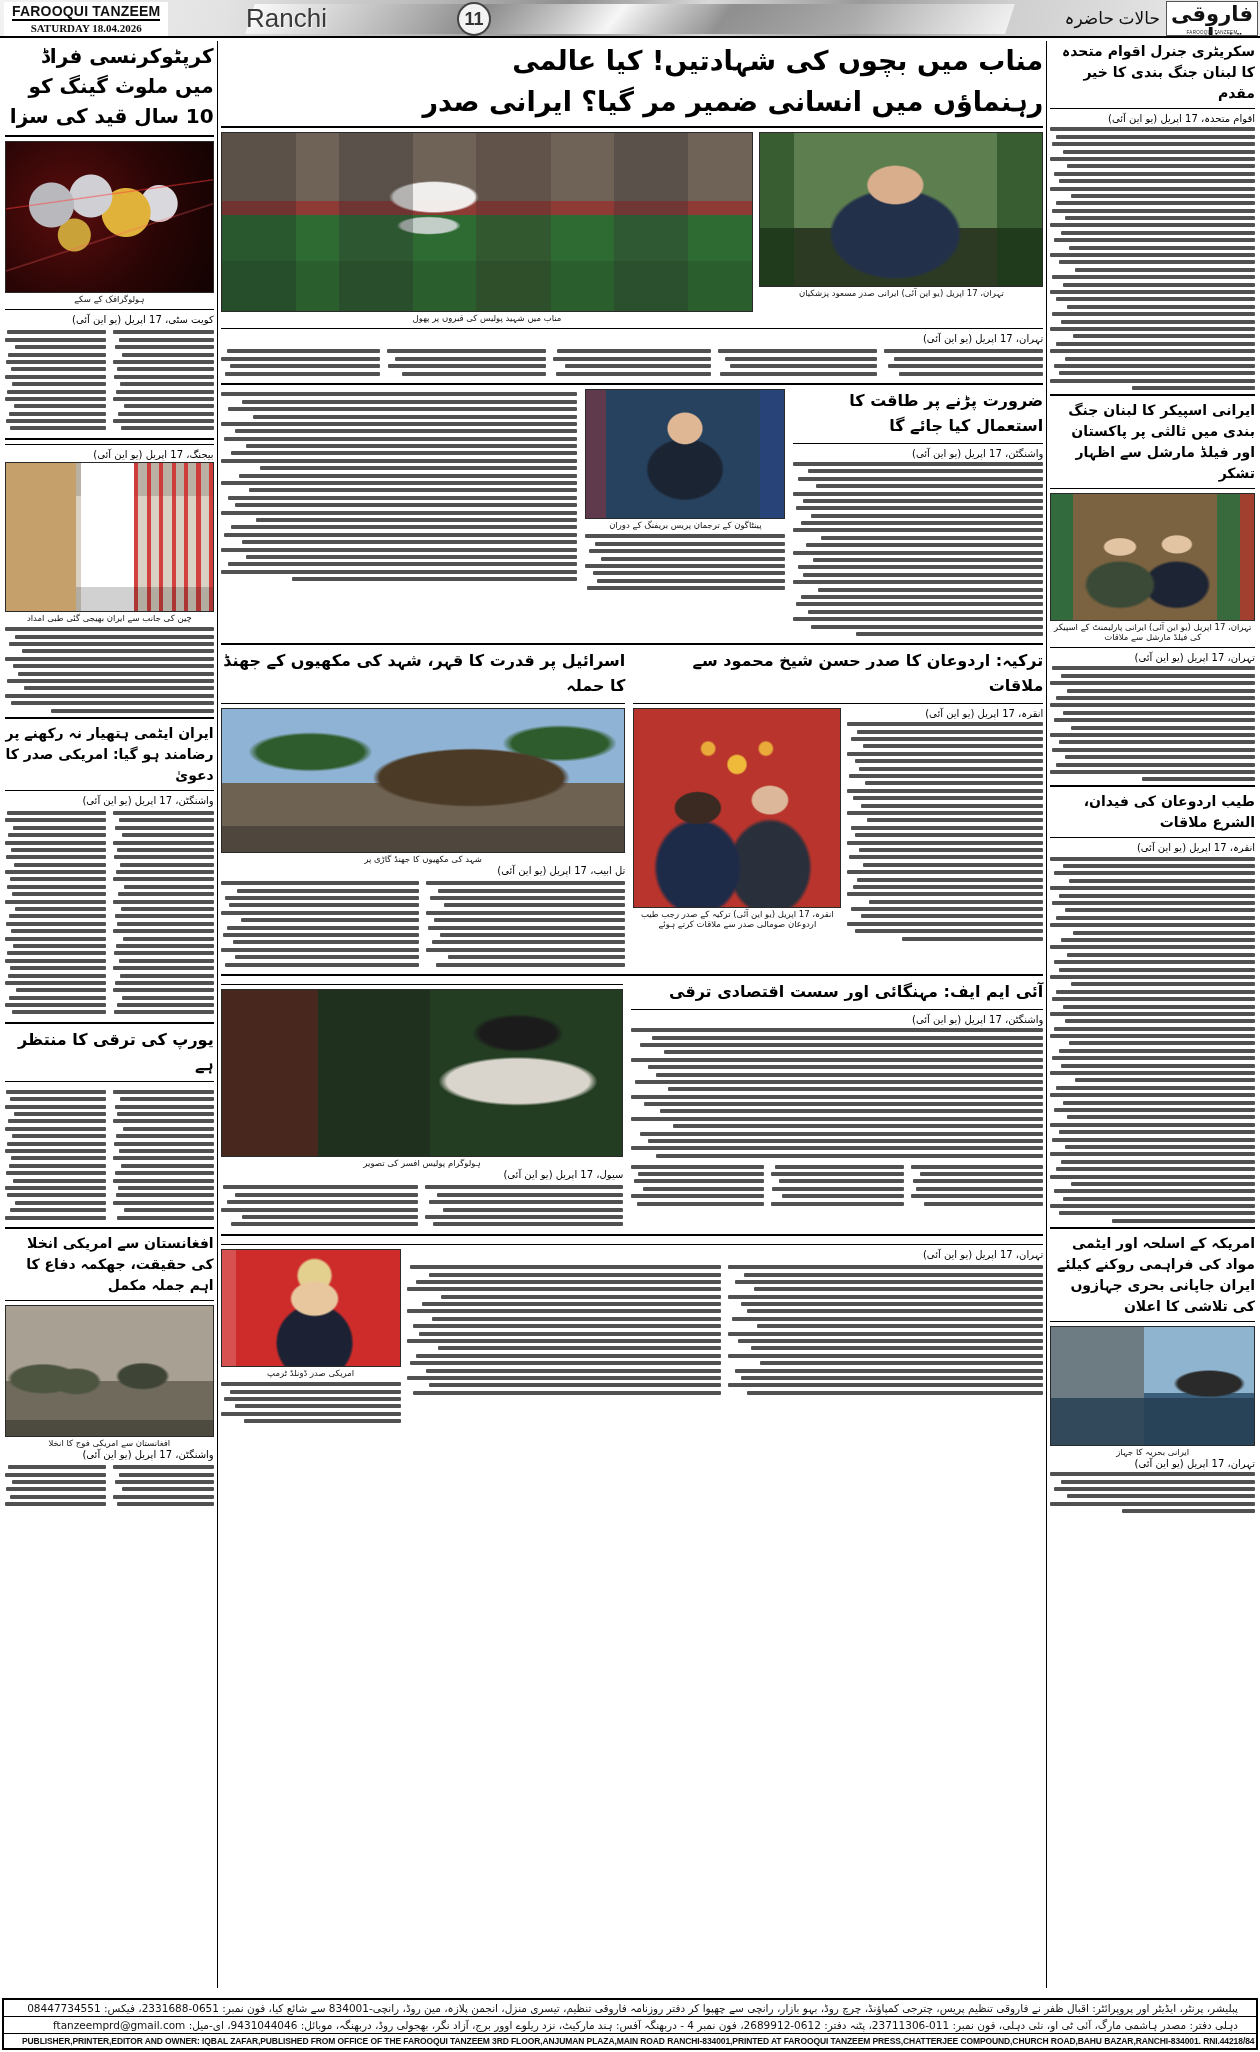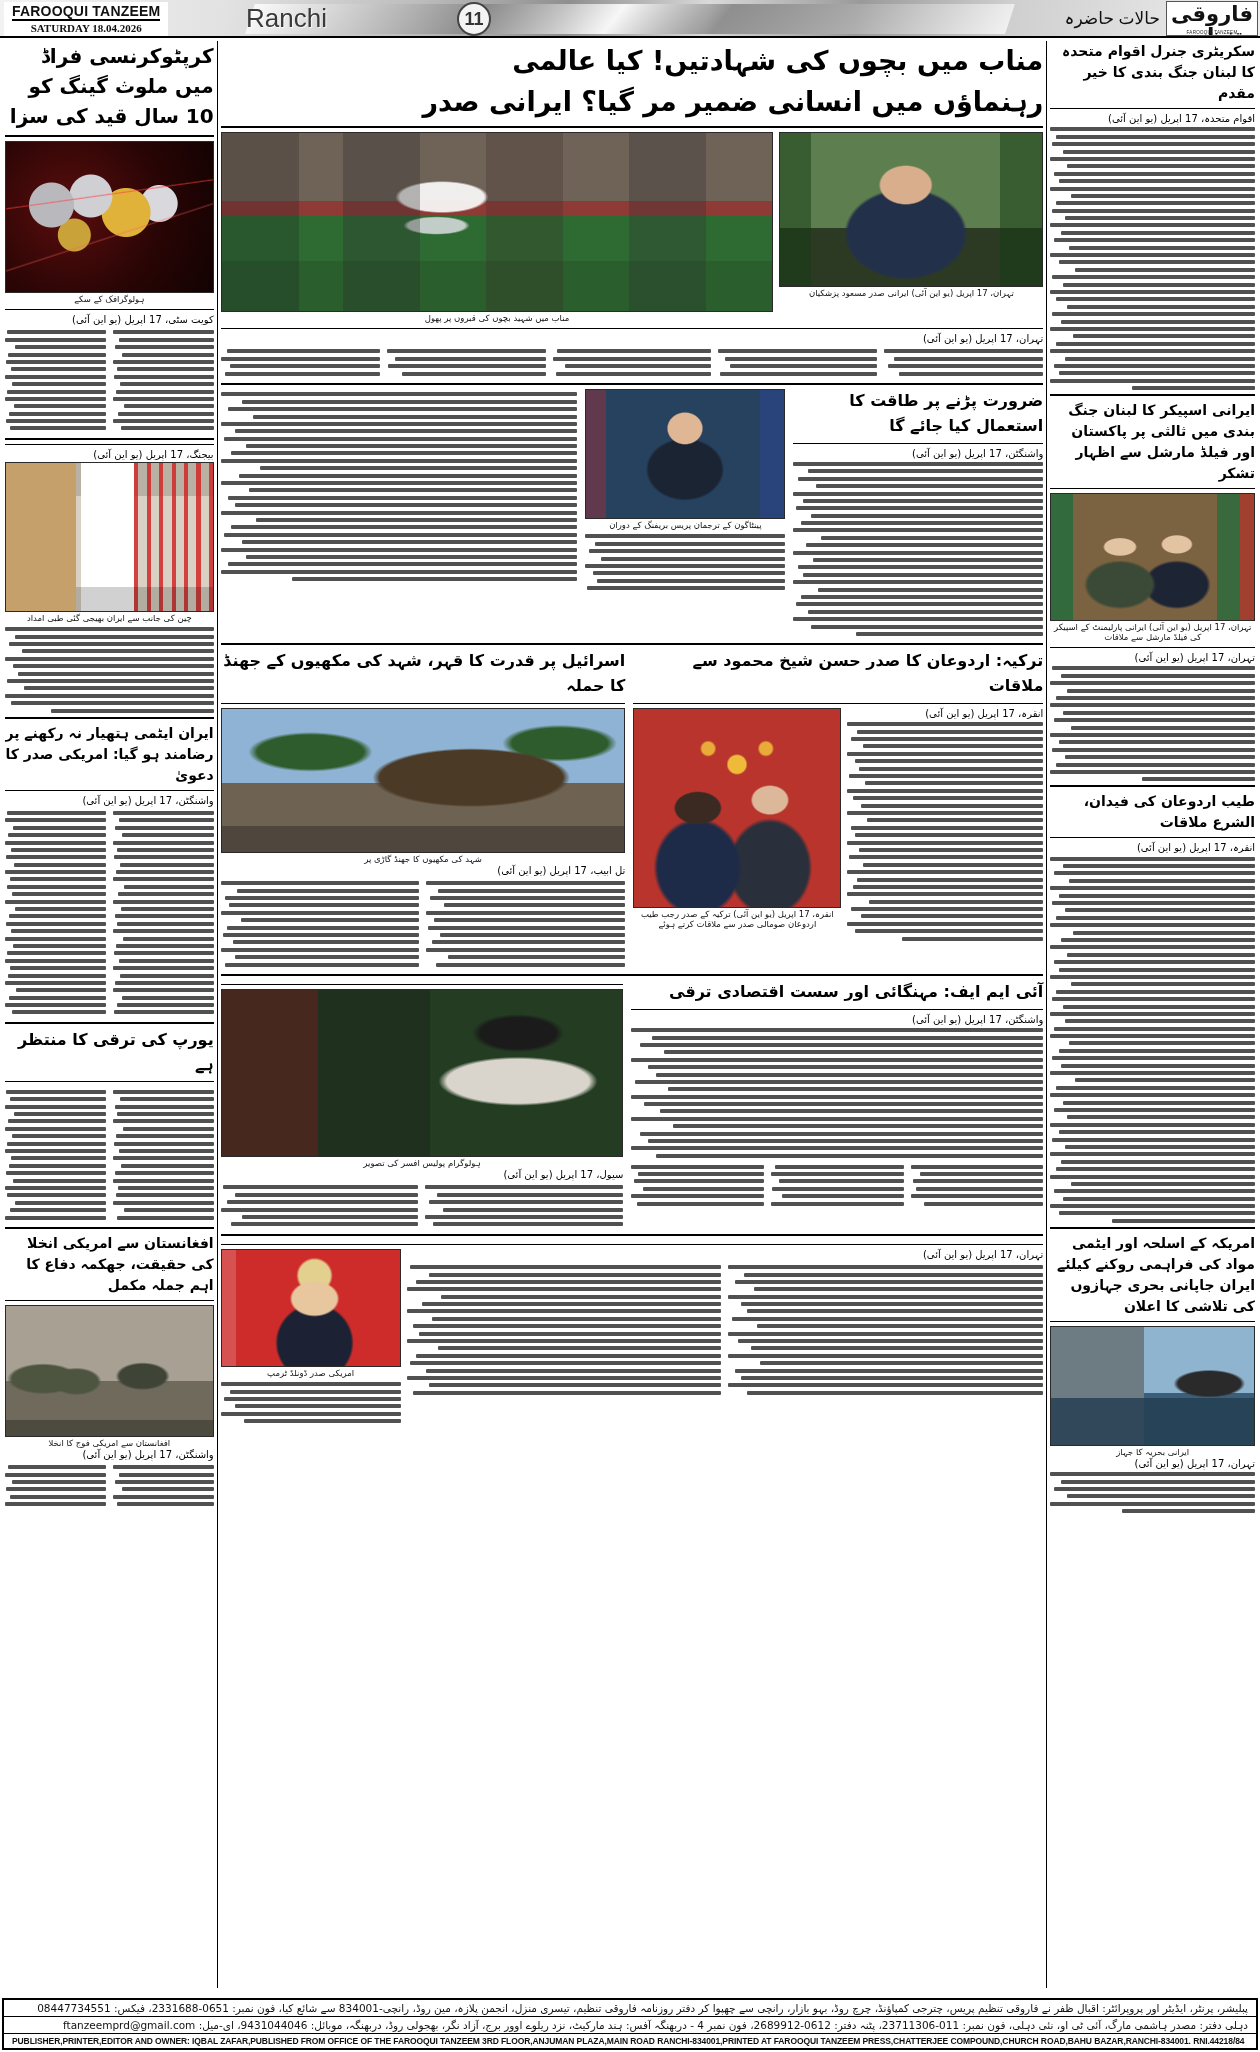--- a/index.html
+++ b/index.html
@@ -203,21 +203,21 @@
     content:""; position:absolute; inset:0;
     background:
       linear-gradient(0deg, rgba(35,60,80,.8) 0 40%, transparent 40%),
       linear-gradient(90deg, #6d7b83 0 46%, transparent 46%),
       radial-gradient(ellipse at 78% 48%, #2a2a2a 0 14%, transparent 16%);
   }
 
   
   .footer { position:absolute; left:2px; right:2px; bottom:2px; border:2px solid #000; }
   .f-row { direction:rtl; font-family:"DejaVu Sans",sans-serif; font-size:10.5px;
-    padding:2px 8px; border-bottom:1px solid #000; white-space:nowrap; overflow:hidden; }
+    padding:2px 18px; border-bottom:1px solid #000; white-space:nowrap; overflow:hidden; }
   .f-row.latin { direction:ltr; font-family:"Liberation Sans",sans-serif; font-weight:bold;
     font-size:8.5px; letter-spacing:-.1px; border-bottom:none; }
 </style>
 </head>
 <body>
 
 <div class="page">
 
   <div class="masthead">
     <div class="mh-left">
@@ -391,27 +391,27 @@
       </div>
     </div>
 
     <div class="col col-m">
 
       <div>
         <div class="hl hl-xxl">مناب میں بچوں کی شہادتیں! کیا عالمی</div>
         <div class="hl hl-xxl">رہنماؤں میں انسانی ضمیر مر گیا؟ ایرانی صدر</div>
         <div class="rule2"></div>
         <div style="display:flex; flex-direction:row-reverse; gap:6px;">
-          <div style="width:264px;">
+          <div style="width:284px;">
             <div class="photo ph-speaker" style="height:155px;"></div>
             <div class="cap">تہران، 17 اپریل (یو این آئی) ایرانی صدر مسعود پزشکیان</div>
           </div>
           <div style="flex:1;">
             <div class="photo ph-graves" style="height:180px;"></div>
-            <div class="cap">مناب میں شہید بچوں کی قبروں پر پھول</div>
+            <div class="cap">مناب میں شہید پولیس کی قبروں پر پھول</div>
           </div>
         </div>
         <div class="rule"></div>
         <div class="dateline">تہران، 17 اپریل (یو این آئی)</div>
         <div class="ucols">
           <div class="ucol utext small">
             <div class="ln" style="width:100%"></div>
               <div class="ln" style="width:94%"></div>
             <div class="ln" style="width:98%"></div>
               <div class="ln" style="width:91%"></div>

